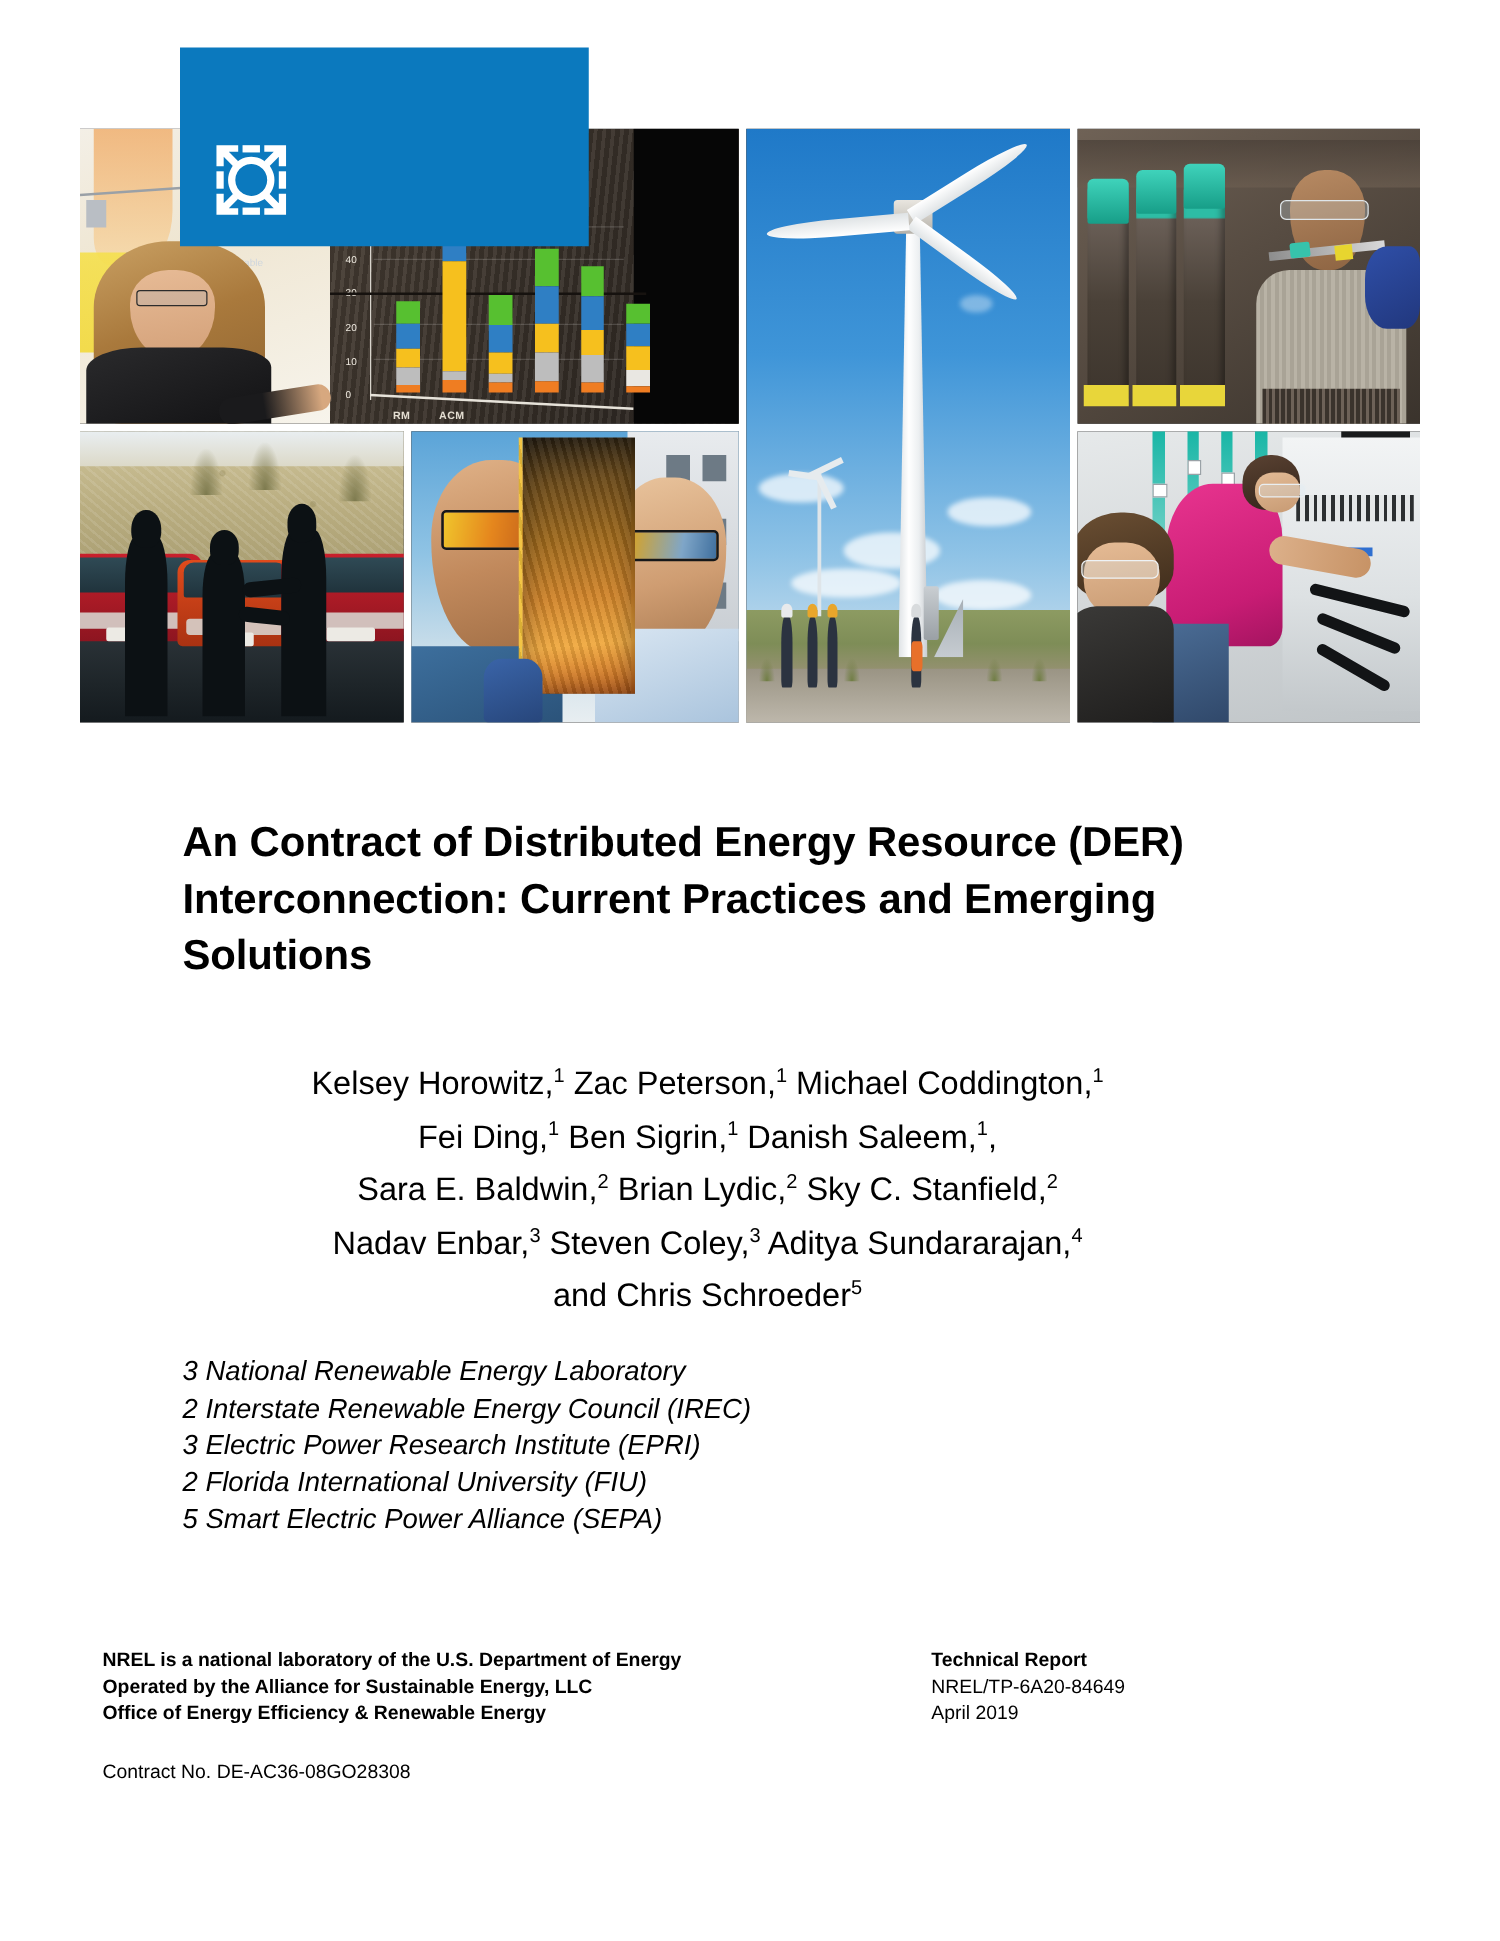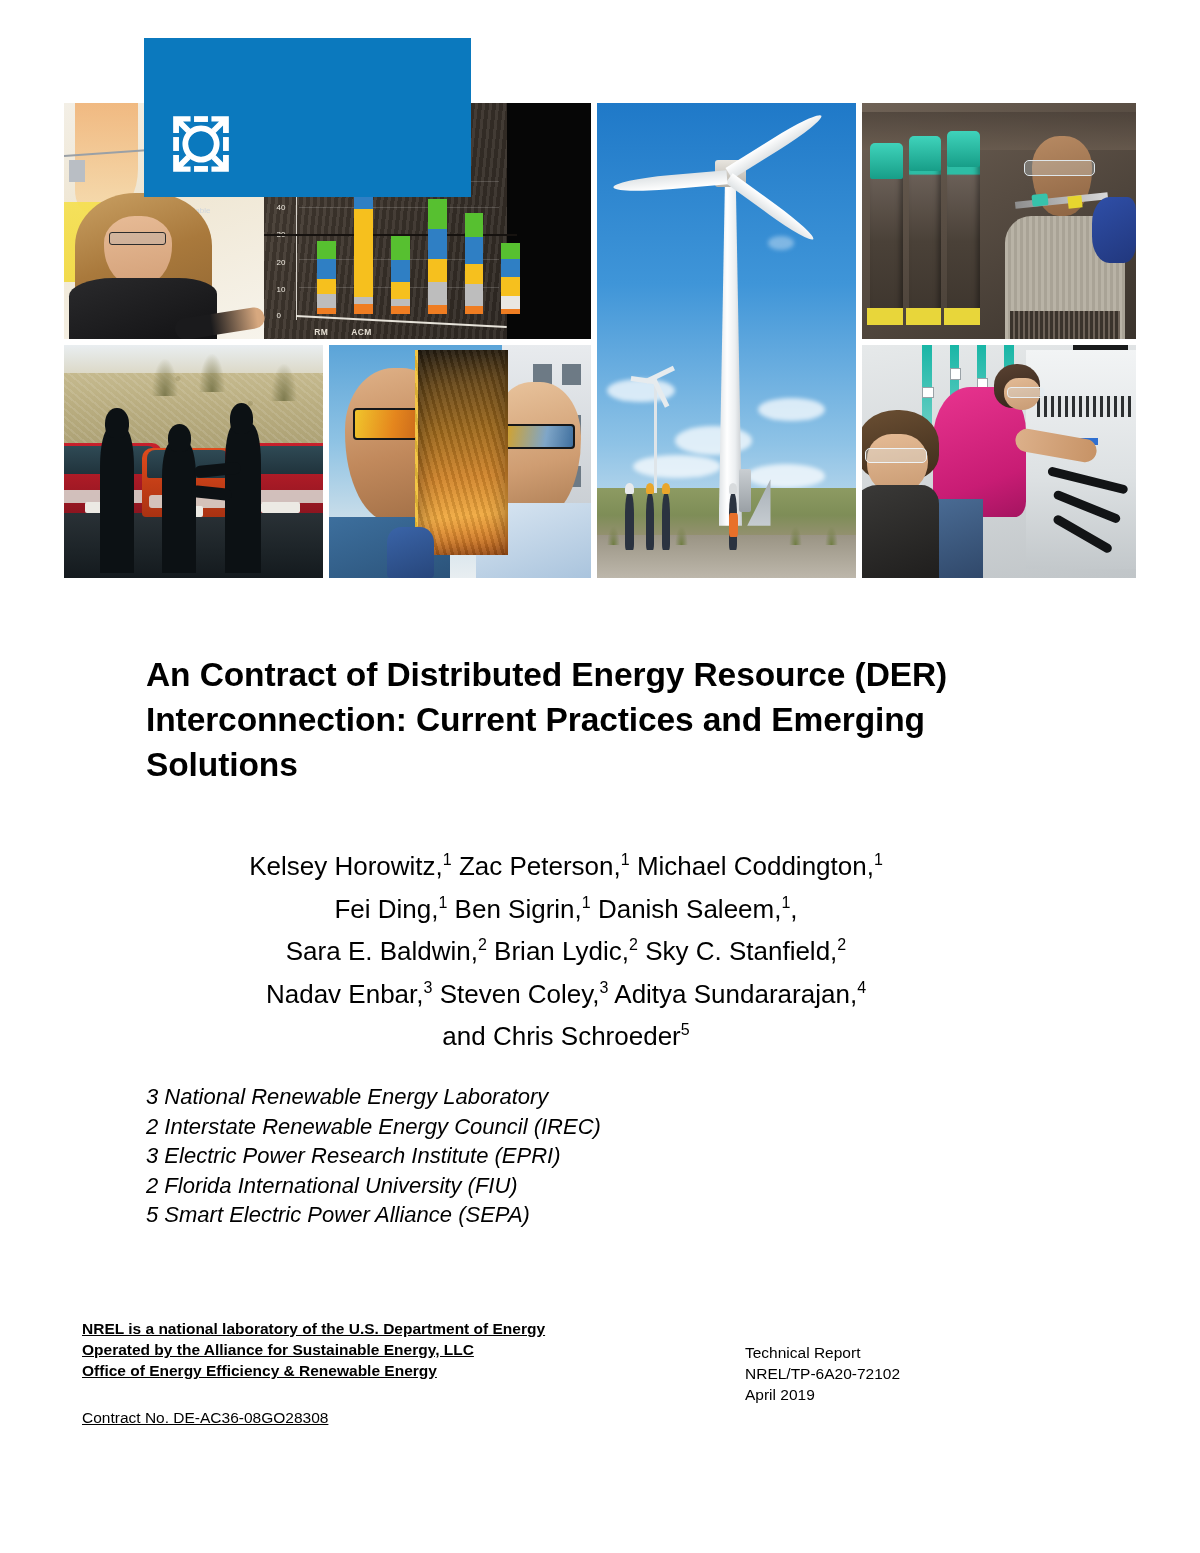--- a/index.html
+++ b/index.html
@@ -519,21 +519,20 @@
     font-style: italic;
     line-height: 29.5px;
   }
 
   
   #footer-left {
     position: absolute;
     left: 82px;
     top: 1318px;
     width: 620px;
-    text-decoration: underline;
   }
   #footer-left .bold-block {
     font-size: 15.5px;
     font-weight: 700;
     line-height: 21px;
   }
   #footer-left .avail {
     margin-top: 15px;
     font-size: 15.5px;
     line-height: 22px;
@@ -544,21 +543,21 @@
     line-height: 22px;
   }
   #footer-right {
     position: absolute;
     left: 745px;
     top: 1318px;
     width: 330px;
     font-size: 15.5px;
     line-height: 21px;
   }
-  #footer-right .rtitle { font-weight: 400; margin-top: 24px; }
+  #footer-right .rtitle { font-weight: 700; }
 </style>
 </head>
 <body>
 
 <div id="collage">
 
   <div class="photo" id="ph-chart">
     <div class="scene">
       <div class="wall"></div>
       <div class="wall-orange"></div>
@@ -850,15 +849,15 @@
   <div class="bold-block">
     <div>NREL is a national laboratory of the U.S. Department of Energy</div>
     <div>Operated by the Alliance for Sustainable Energy, LLC</div>
     <div>Office of Energy Efficiency &amp; Renewable Energy</div>
   </div>
   <div class="contract">Contract No. DE-AC36-08GO28308</div>
 </div>
 
 <div id="footer-right">
   <div class="rtitle">Technical Report</div>
-  <div>NREL/TP-6A20-72102</div>
+  <div>NREL/TP-6A20-84649</div>
   <div>April 2019</div>
 </div>
 
 </body></html>

